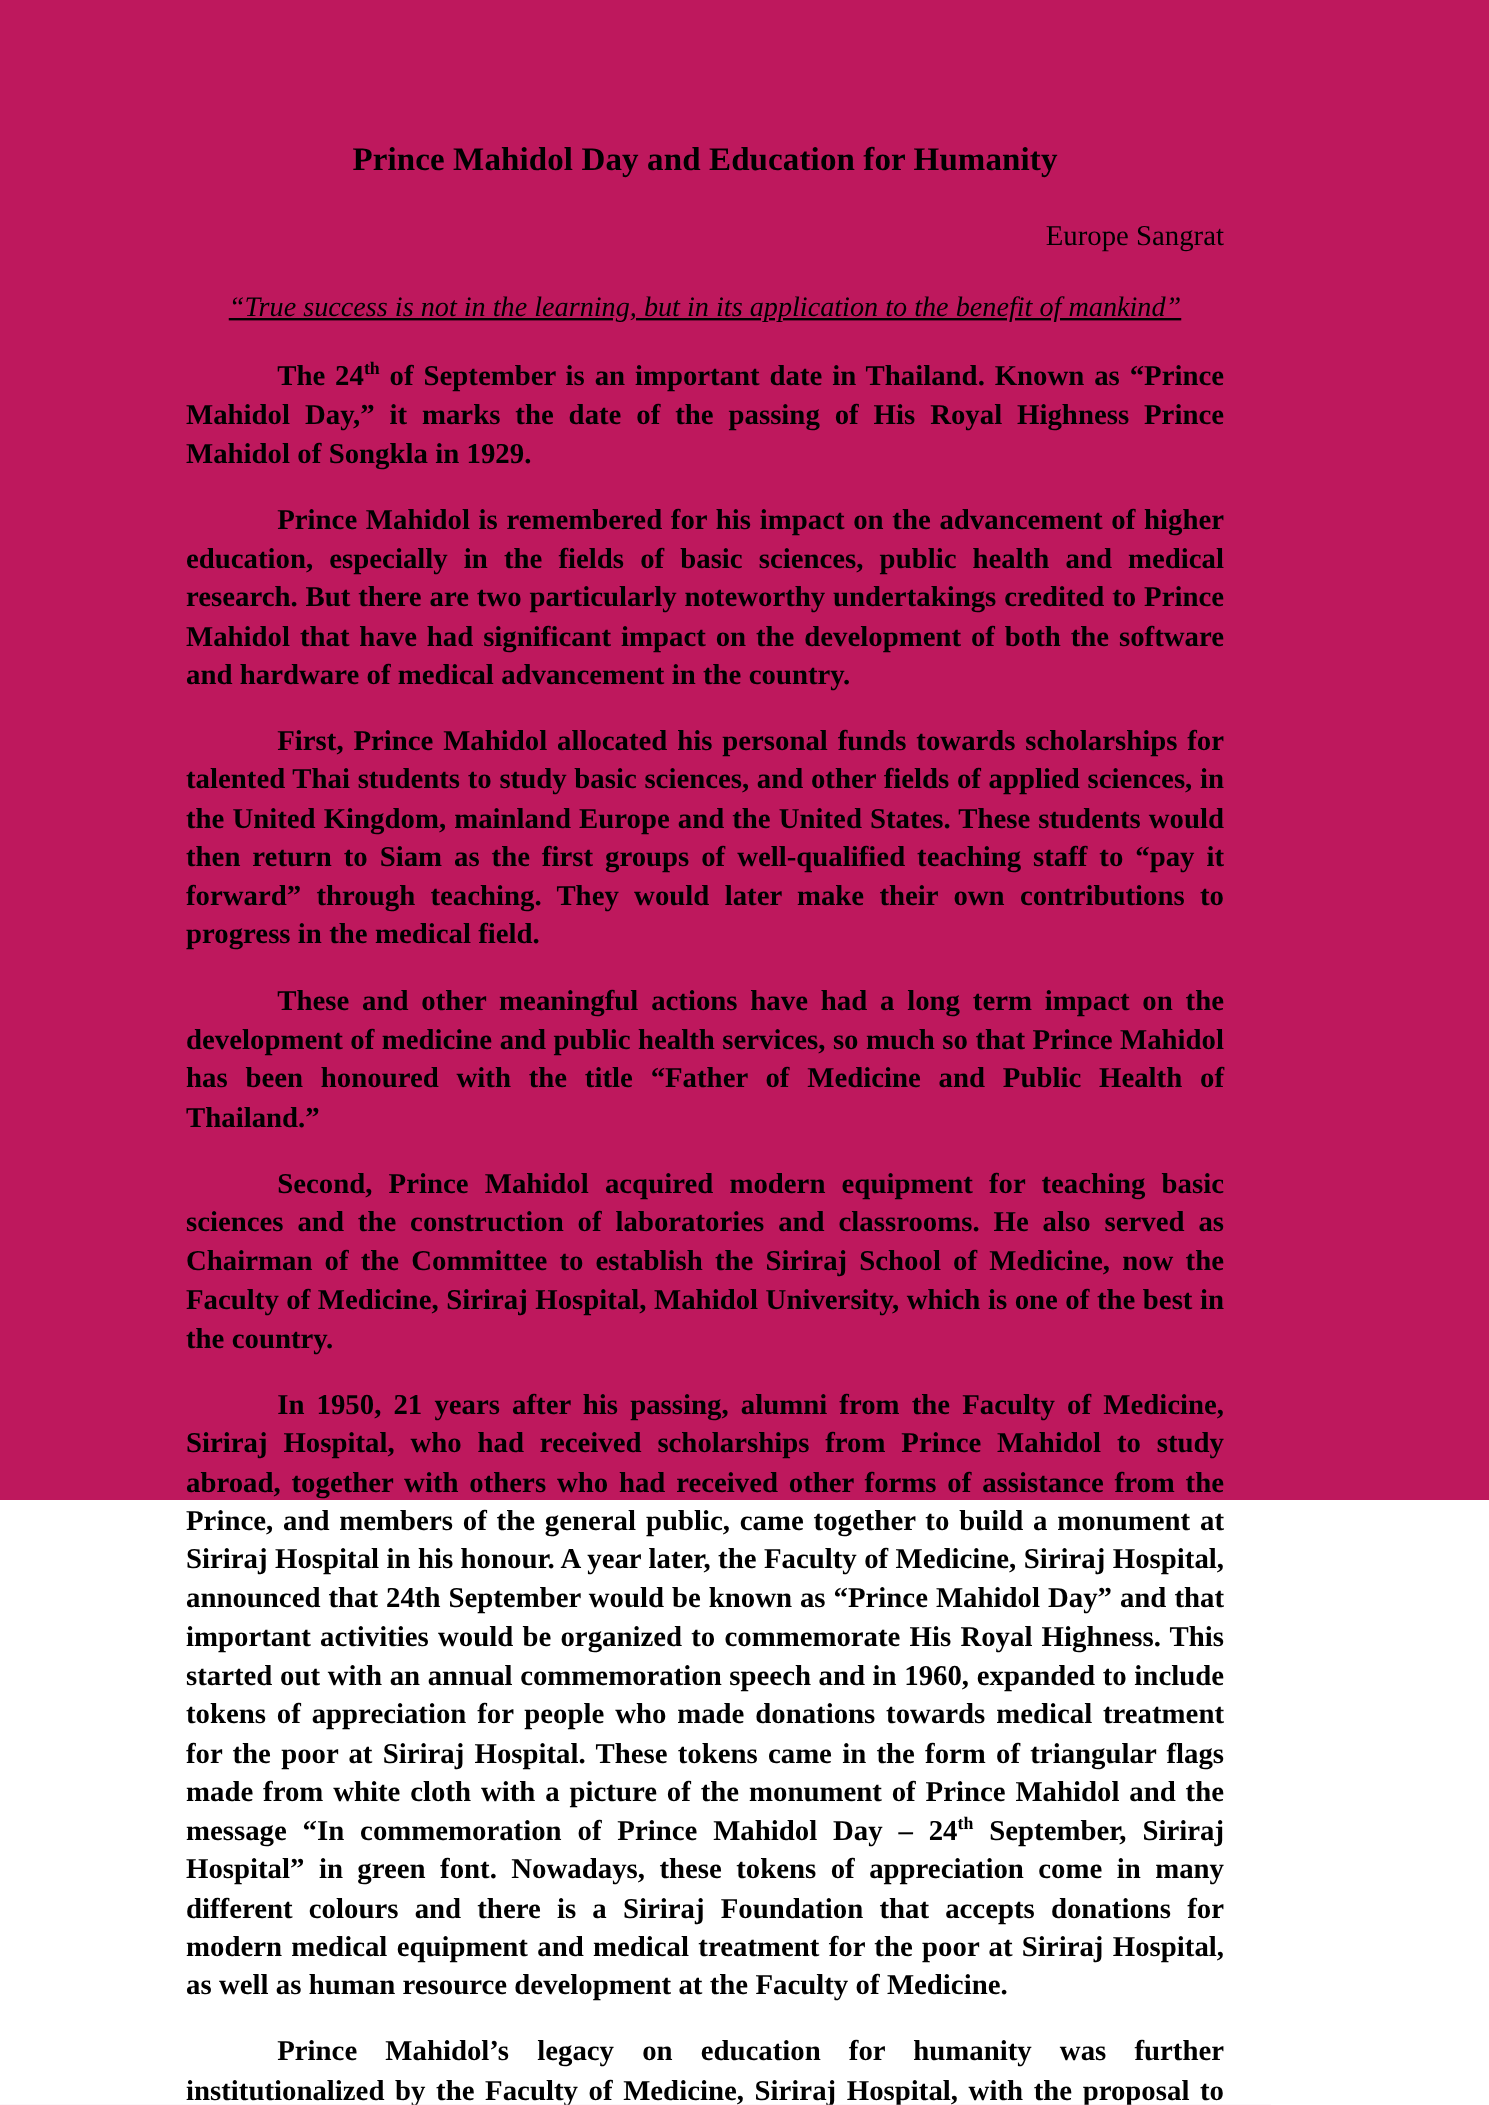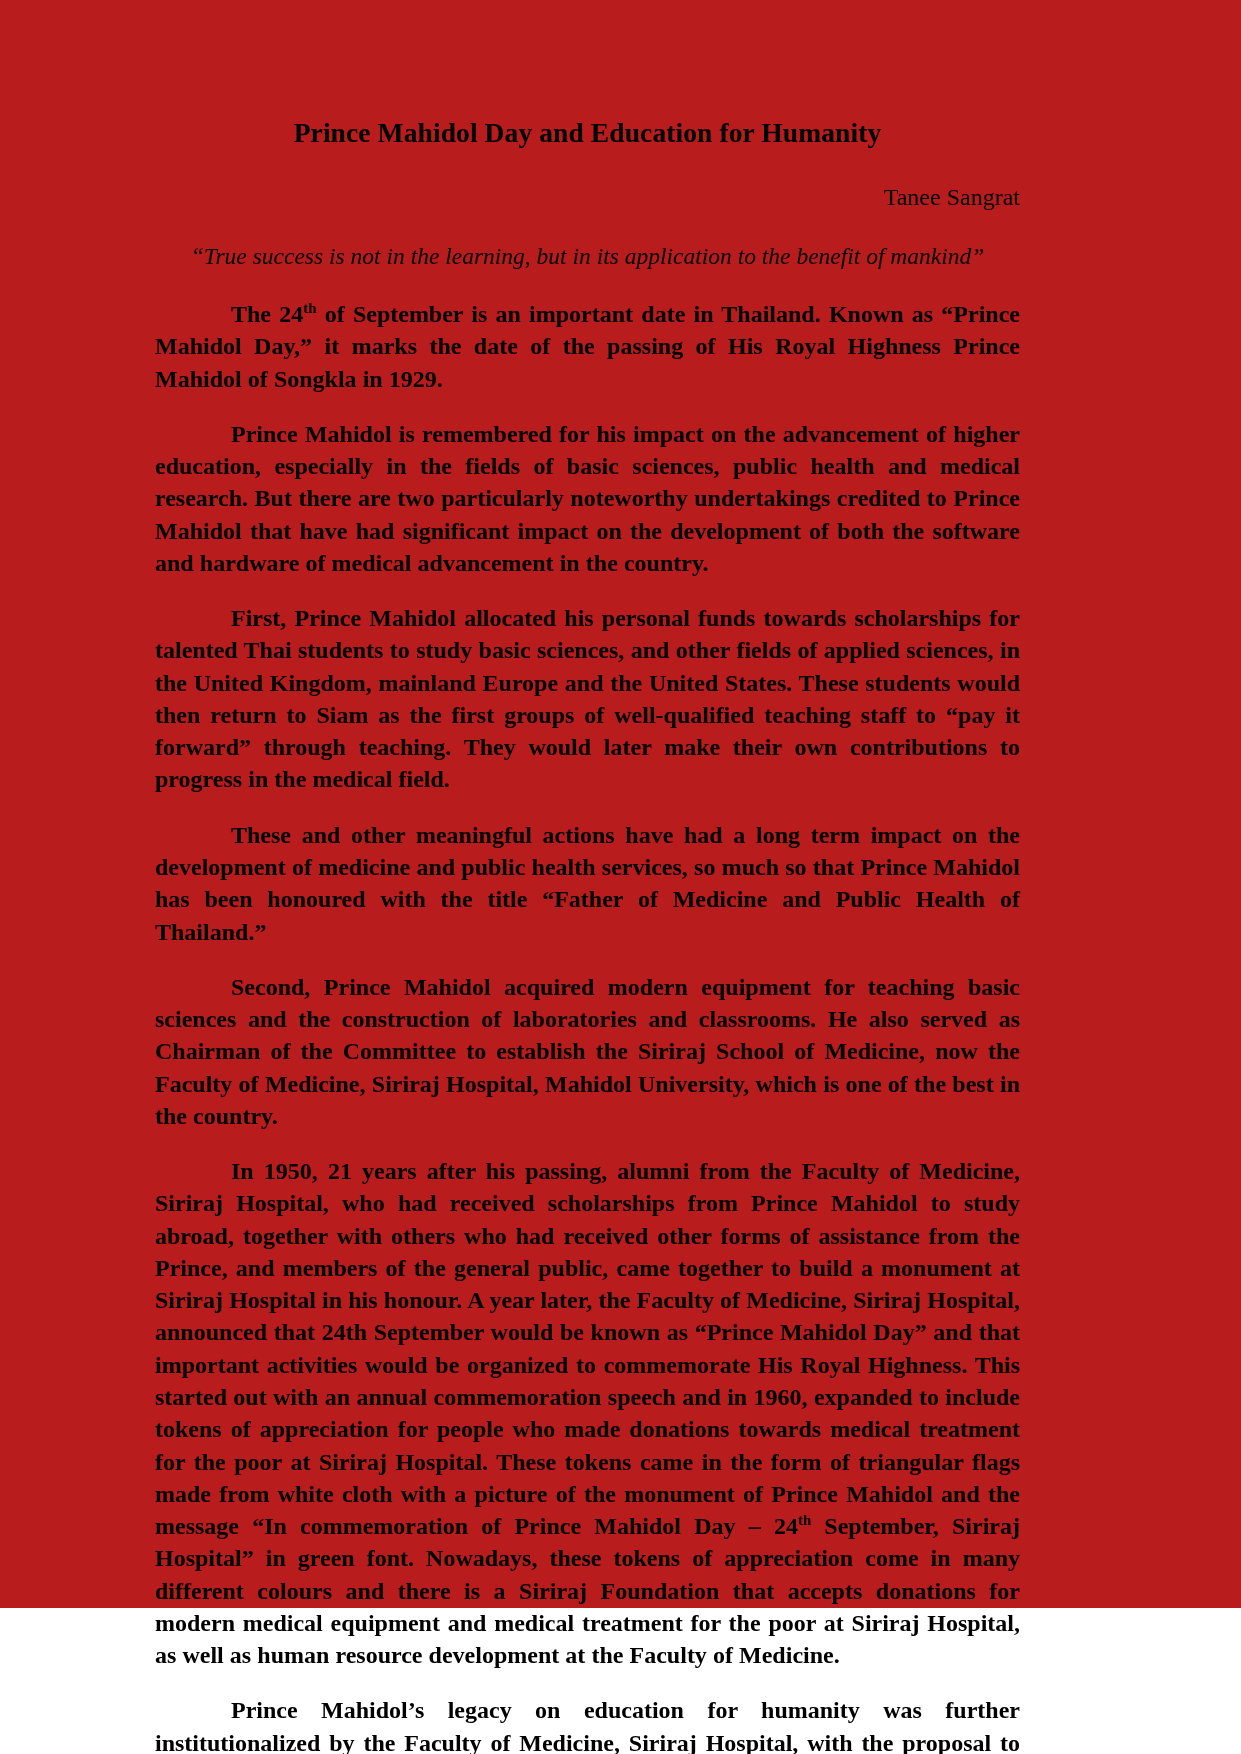--- a/index.html
+++ b/index.html
@@ -10,22 +10,22 @@
   body {
     width: 1241px;
     height: 1754px;
     font-family: "Liberation Serif", "DejaVu Serif", serif;
     color: #000000;
     -webkit-font-smoothing: antialiased;
   }
   .page {
     position: relative;
     width: 1241px;
-    height: 1608px;
-    background: #b91c1c;
+    height: 1250px;
+    background: #be185d;
     box-sizing: border-box;
     padding: 108px 221px 0 155px;
   }
   .doc-title {
     font-size: 27.5px;
     font-weight: bold;
     text-align: center;
     line-height: 1.2;
     margin: 0 0 0 0;
     padding-top: 8px;
@@ -40,20 +40,21 @@
   .epigraph {
     text-align: center;
     font-style: italic;
     font-size: 23.5px;
     line-height: 1.32;
     margin: 29px 0 0 0;
   }
   .epigraph .line {
     display: block;
     white-space: nowrap;
+    text-decoration: underline;
   }
   .body-copy {
     margin-top: 26px;
   }
   p.para {
     font-size: 24px;
     line-height: 1.345;
     text-align: justify;
     text-justify: inter-word;
     text-indent: 76px;
@@ -70,21 +71,21 @@
     line-height: 0;
   }
 </style>
 </head>
 <body>
 
 <div class="page">
 
   <h1 class="doc-title">Prince Mahidol Day and Education for Humanity</h1>
 
-  <div class="author-line">Tanee Sangrat</div>
+  <div class="author-line">Europe Sangrat</div>
 
   <div class="epigraph">
     <span class="line">“True success is not in the learning, but in its application to the benefit of mankind”</span>
   </div>
 
   <div class="body-copy" id="body-copy">
       <p class="para">The 24<sup>th</sup> of September is an important date in Thailand.  Known as “Prince Mahidol Day,” it marks the date of the passing of His Royal Highness Prince Mahidol of Songkla in 1929.</p>
       <p class="para">Prince Mahidol is remembered for his impact on the advancement of higher education, especially in the fields of basic sciences, public health and medical research. But there are two particularly noteworthy undertakings credited to Prince Mahidol that have had significant impact on the development of both the software and hardware of medical advancement in the country.</p>
       <p class="para">First, Prince Mahidol allocated his personal funds towards scholarships for talented Thai students to study basic sciences, and other fields of applied sciences, in the United Kingdom, mainland Europe and the United States. These students would then return to Siam as the first groups of well-qualified teaching staff to “pay it forward” through teaching.  They would later make their own contributions to progress in the medical field.</p>
       <p class="para">These and other meaningful actions have had a long term impact on the development of medicine and public health services, so much so that Prince Mahidol has been honoured with the title “Father of Medicine and Public Health of Thailand.”</p>

